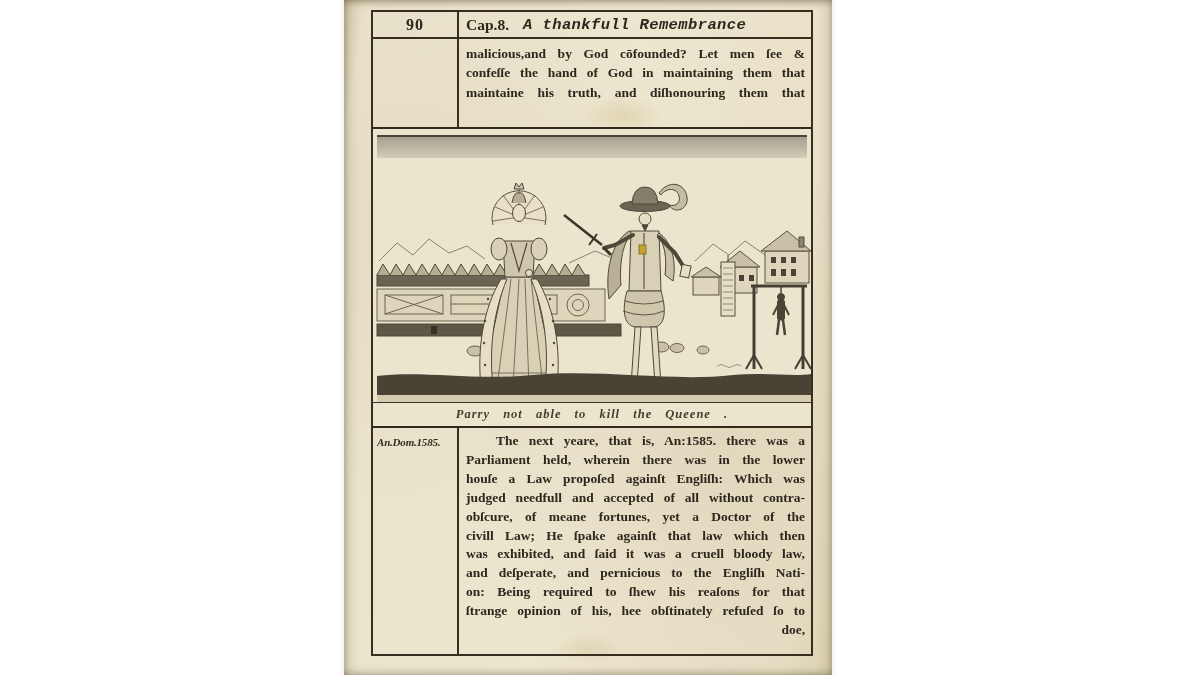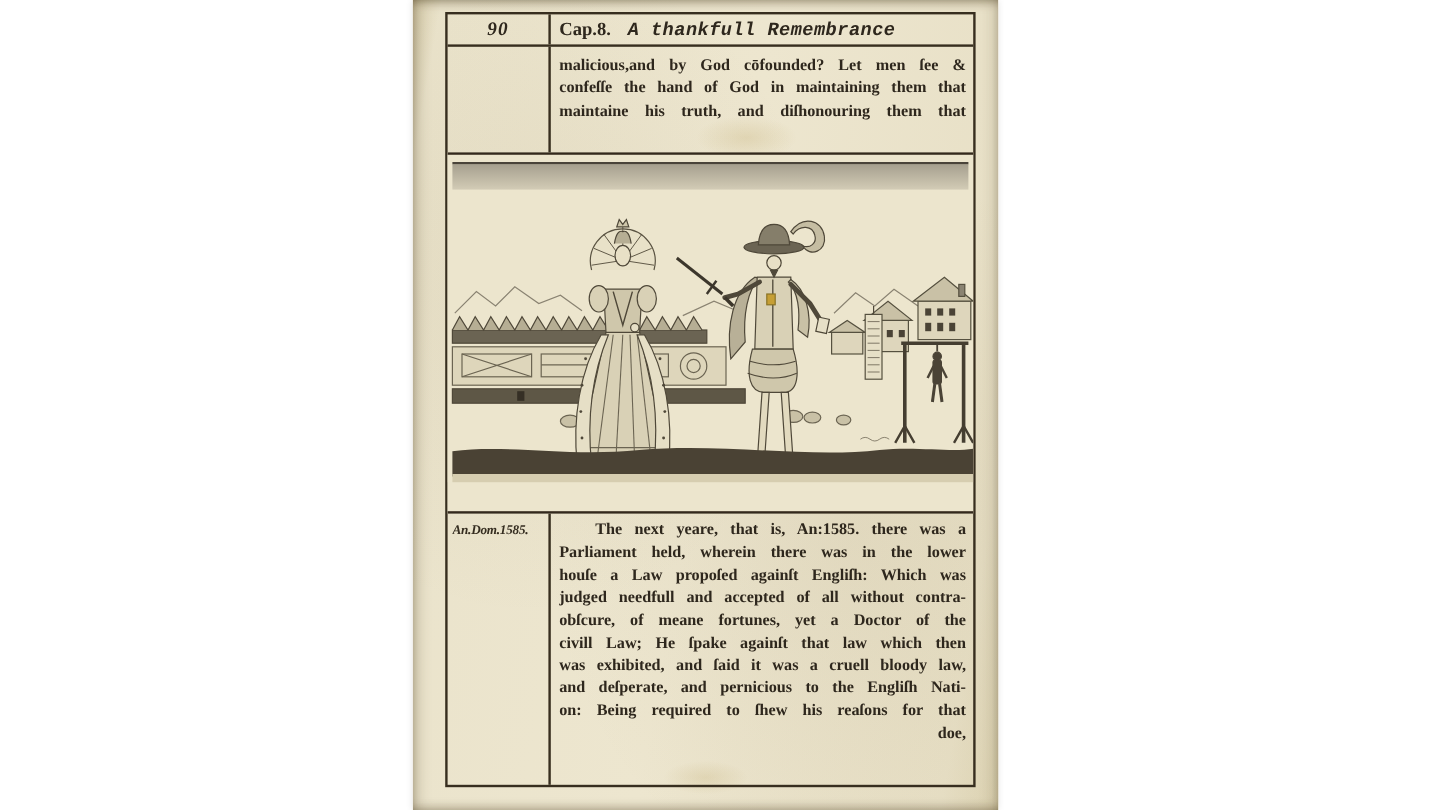--- a/index.html
+++ b/index.html
@@ -25,21 +25,21 @@
   .frame{
     position:absolute;left:27px;top:10px;width:442px;height:646px;
     border:2px solid #372e1f;box-sizing:border-box;
     display:flex;flex-direction:column;
   }
   .row{display:flex;flex-direction:row;min-height:0;}
   .cell{box-sizing:border-box;}
   .margin-col{width:86px;flex:none;border-right:2px solid #372e1f;position:relative;}
   .text-col{flex:1;padding:0 6px 0 7px;overflow:hidden;}
   .header-row{height:25px;flex:none;border-bottom:2px solid #372e1f;align-items:center;}
-  .header-row .margin-col{height:100%;display:flex;align-items:center;justify-content:center;font-style:italic;}
+  .header-row .margin-col{height:100%;display:flex;align-items:center;justify-content:center;}
   .pagenum{font-size:16px;font-weight:700;color:#2e271d;letter-spacing:1px;}
   .headtext{display:flex;gap:14px;font-size:15.5px;font-weight:700;color:#2e271d;}
   .headtext .tt{font-style:italic;letter-spacing:.4px;font-family:Liberation Mono, monospace;}
   .intro-row{height:88px;flex:none;}
   .intro-row .text-col{padding-top:5px;}
   .para-row{flex:1;}
   .para-row .text-col{padding-top:4px;}
   .tline{
     font-size:13.5px;font-weight:700;color:#2e271d;line-height:19.4px;
     text-align:justify;text-align-last:justify;white-space:normal;
@@ -248,34 +248,36 @@
           <circle cx="272" cy="90" r="6" fill="#e8e0c6"></circle>
           <path d="M269,96 L272,102 L275,96 Z" fill="#4f4839"></path>
           <ellipse cx="272" cy="77" rx="25" ry="5.5" fill="#6b6453"></ellipse>
           <path d="M259,75 Q260,58 272,58 Q284,58 285,75 Z" fill="#857e6a"></path>
           <path d="M286,64 C296,50 312,54 314,68 C316,80 302,86 296,76 C302,78 308,74 306,67 C304,59 294,58 288,66 Z" fill="#c5bda2"></path>
         </g>
         <path d="M4,247 C50,241 100,252 160,246 C230,240 300,253 360,246 C390,243 420,248 438,245 L438,268 L4,268 Z" fill="#4a4234"></path>
         <rect x="4" y="266" width="434" height="7" fill="#d6cdb0"></rect>
         <path d="M344,237 q4,-3 8,0 t8,0 t8,0" stroke="#6b6453" stroke-width=".8" fill="none" opacity=".8"></path>
       </svg>
+      <div class="caption">Parry not able to kill the Queene .</div>
     </div>
 
     <div class="row para-row">
       <div class="cell margin-col">
         <div class="note">An.Dom.1585.</div>
       </div>
       <div class="cell text-col">
           <div class="tline first"><span>The next yeare, that is, </span><span class="it">An:1585.</span><span> there was a</span></div>
           <div class="tline"><span class="it">Parliament</span><span> held, wherein there was in the lower</span></div>
           <div class="tline"><span>houſe a Law propoſed againſt </span><span class="it">Engliſh:</span><span> Which was</span></div>
           <div class="tline"><span>judged needfull and accepted of all without contra-</span></div>
           <div class="tline"><span>obſcure, of meane fortunes, yet a Doctor of the</span></div>
           <div class="tline"><span>civill Law; He ſpake againſt that law which then</span></div>
           <div class="tline"><span>was exhibited, and ſaid it was a cruell bloody law,</span></div>
           <div class="tline"><span>and deſperate, and pernicious to the Engliſh Nati-</span></div>
           <div class="tline"><span>on: Being required to ſhew his reaſons for that</span></div>
+          <div class="tline"><span>ſtrange opinion of his, hee obſtinately refuſed ſo to</span></div>
           <div class="tline right"><span>doe,</span></div>
         </div>
     </div>
 
   </div>
 </div>
 
 </body></html>

